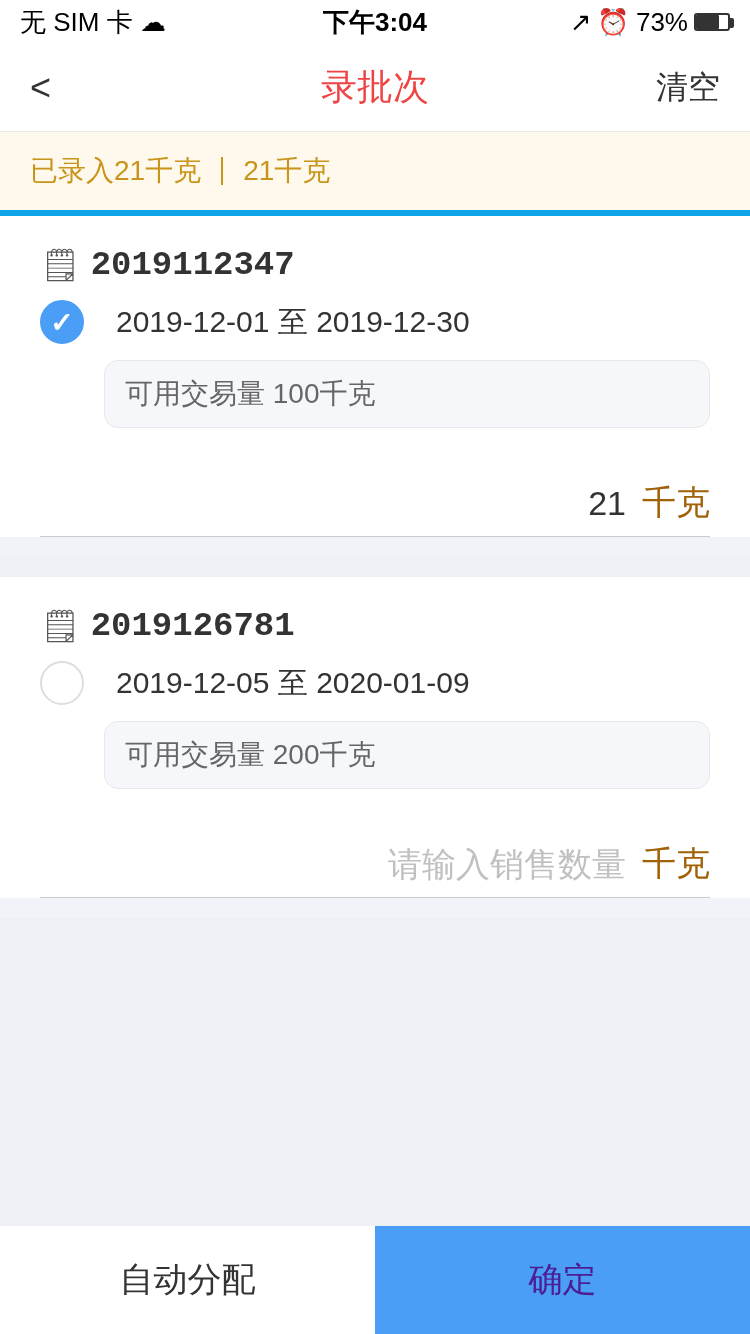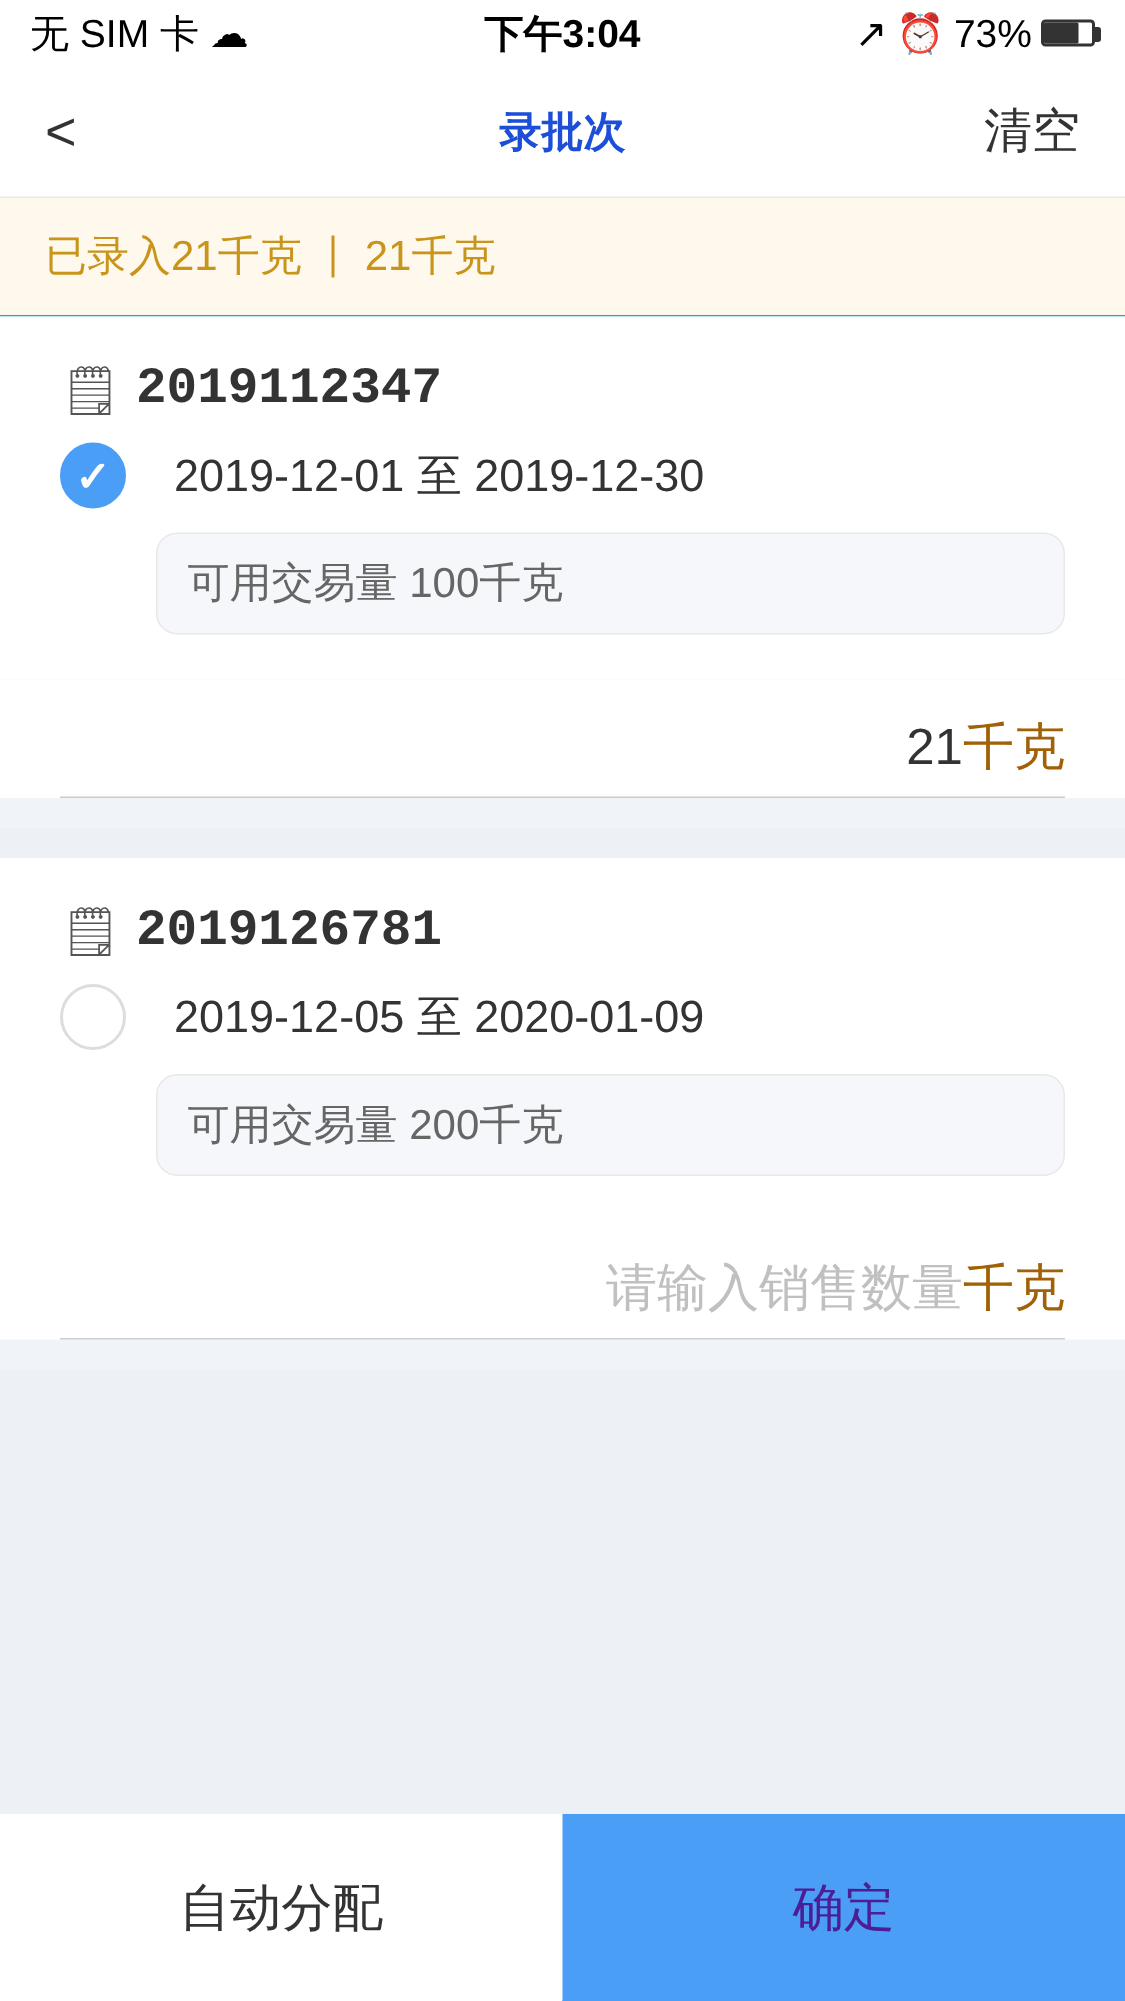--- a/index.html
+++ b/index.html
@@ -55,43 +55,43 @@
       justify-content: space-between;
       padding: 0 30px;
       border-bottom: 1px solid #e8e8e8;
     }
     .nav-back {
       font-size: 36px;
       color: #333;
       cursor: pointer;
     }
     .nav-title {
-      font-size: 28px;
-      font-weight: 700;
-      color: #1d4ed8;
+      font-size: 36px;
+      font-weight: 400;
+      color: #ef4444;
       position: absolute;
       left: 50%;
       transform: translateX(-50%);
     }
     .nav-clear {
       font-size: 32px;
       color: #333;
       cursor: pointer;
       margin-left: 26px;
     }
 
     
     .summary-bar {
       width: 100%;
       background: #fef9ec;
       padding: 20px 30px;
       display: flex;
       align-items: center;
       gap: 20px;
-      border-bottom: 1px solid #0ea5e9;
+      border-bottom: 6px solid #0ea5e9;
     }
     .summary-text {
       font-size: 28px;
       color: #c8951a;
     }
     .summary-divider {
       width: 2px;
       height: 28px;
       background: #c8951a;
     }
@@ -183,21 +183,21 @@
     .separator {
       height: 20px;
       background: #edf0f5;
     }
 
     
     .bottom-bar {
       position: fixed;
       bottom: 0;
       width: 750px;
-      height: 125px;
+      height: 108px;
       display: flex;
     }
     .btn-auto {
       flex: 1;
       background: #fff;
       border: none;
       font-size: 34px;
       color: #333;
       font-weight: 500;
       cursor: pointer;
@@ -220,20 +220,21 @@
 
     
     .input-area-wrapper {
       background: #fff;
     }
 
     .input-line-wrapper {
       display: flex;
       align-items: center;
       justify-content: flex-end;
+      gap: 16px;
       padding: 22px 40px 10px 40px;
     }
     .underline-row {
       height: 1px;
       background: #ccc;
       margin: 0 40px 20px 40px;
     }
   </style>
 </head>
 <body>

